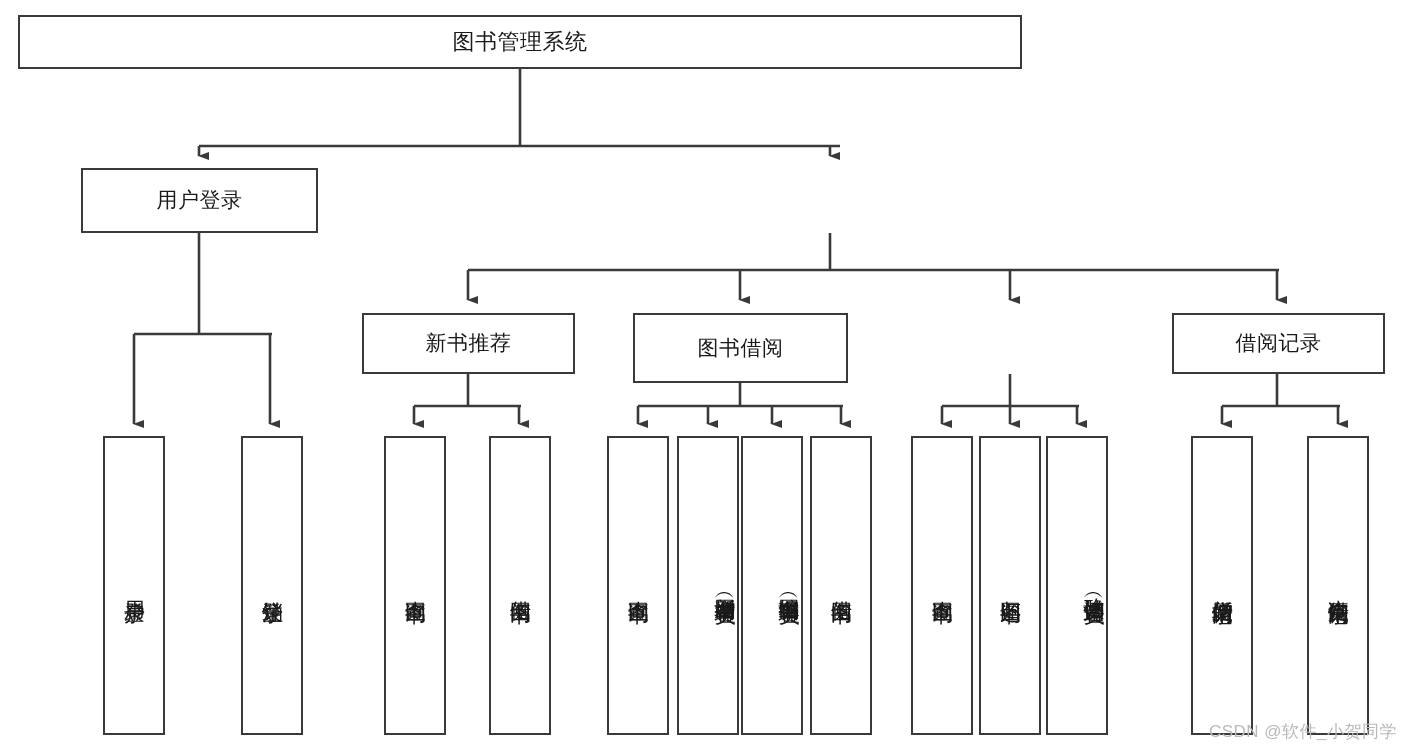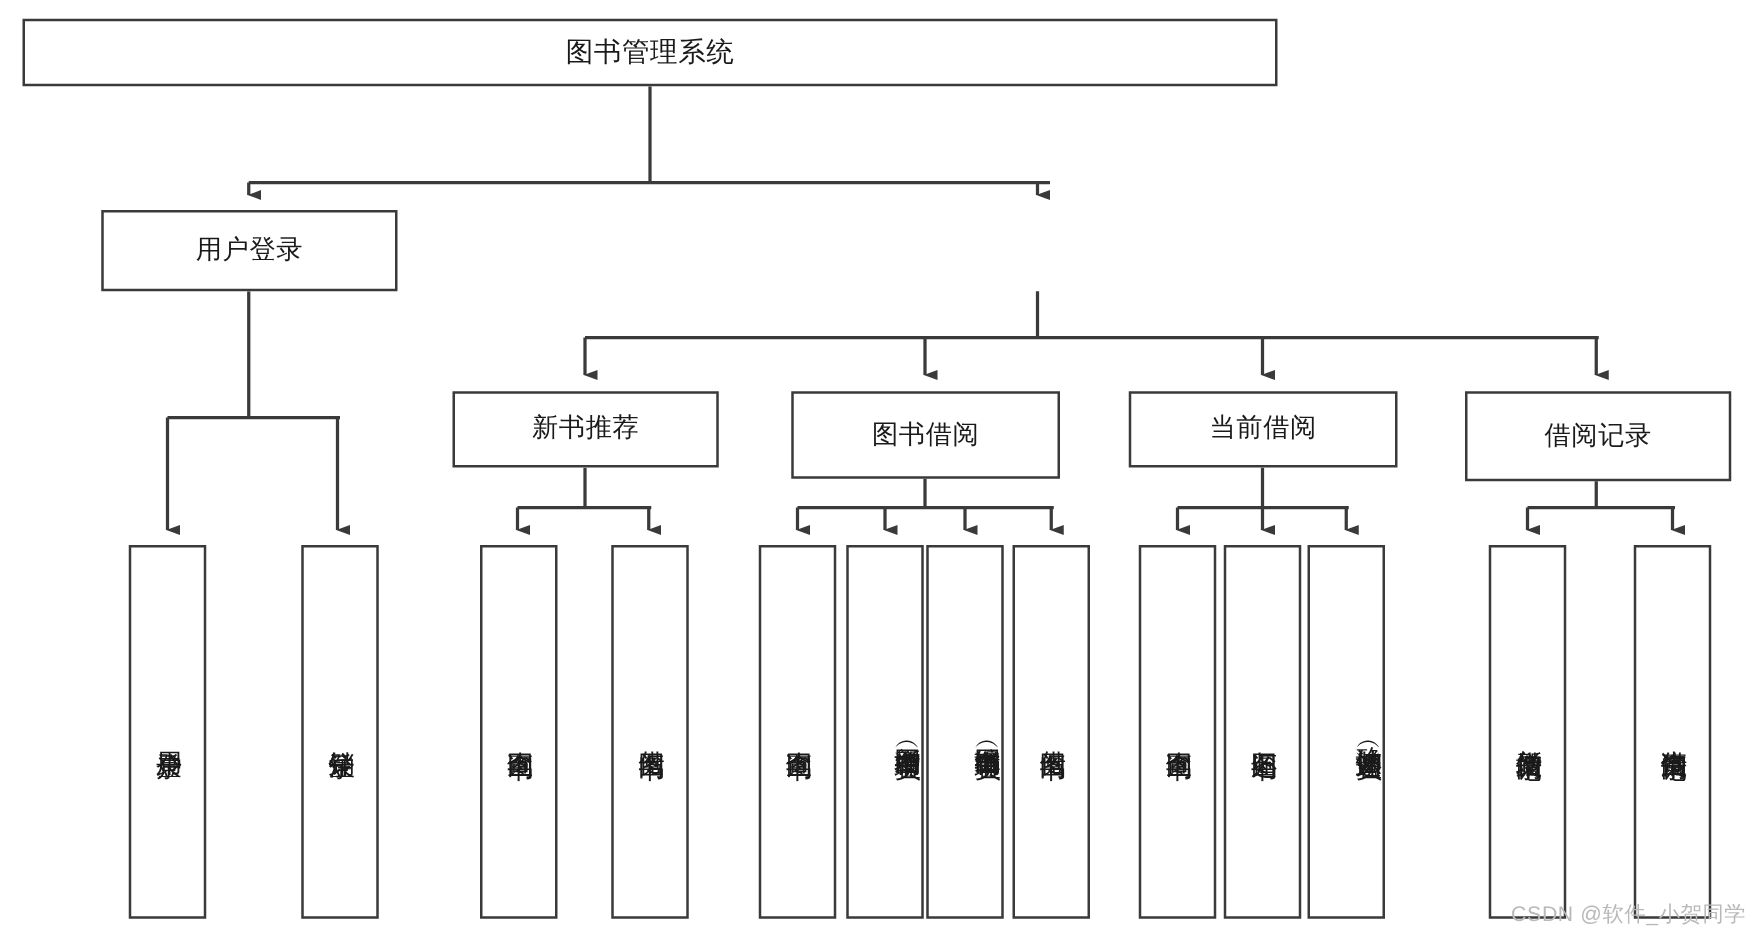--- a/index.html
+++ b/index.html
@@ -124,30 +124,27 @@
   </svg>
 
   <div class="node h root" style="left:18px; top:15px; width:1004px; height:54px;">
     <span>图书管理系统</span>
   </div>
 
   <div class="node h" style="left:81px; top:168px; width:237px; height:65px;">
     <span>用户登录</span>
   </div>
 
-  <div class="node h" style="left:362px; top:313px; width:213px; height:61px;">
+  <div class="node h" style="left:362px; top:313px; width:213px; height:61px;font-family:Liberation Serif, serif;">
     <span>新书推荐</span>
   </div>
   <div class="node h" style="left:633px; top:313px; width:215px; height:70px;">
     <span>图书借阅</span>
   </div>
-  <div class="node h" style="left:903px; top:313px; width:215px; height:61px;">
-    <span>当前借阅</span>
-  </div>
-  <div class="node h" style="left:1172px; top:313px; width:213px; height:72px;">
+  <div class="node h" style="left:1172px; top:313px; width:213px; height:61px;">
     <span>借阅记录</span>
   </div>
 
   <div class="node v bottomish" style="left:103px; top:436px; width:62px; height:299px;">
     <span>用户登录</span>
   </div>
   <div class="node v bottomish" style="left:241px; top:436px; width:62px; height:299px;">
     <span>注销登录</span>
   </div>
 

